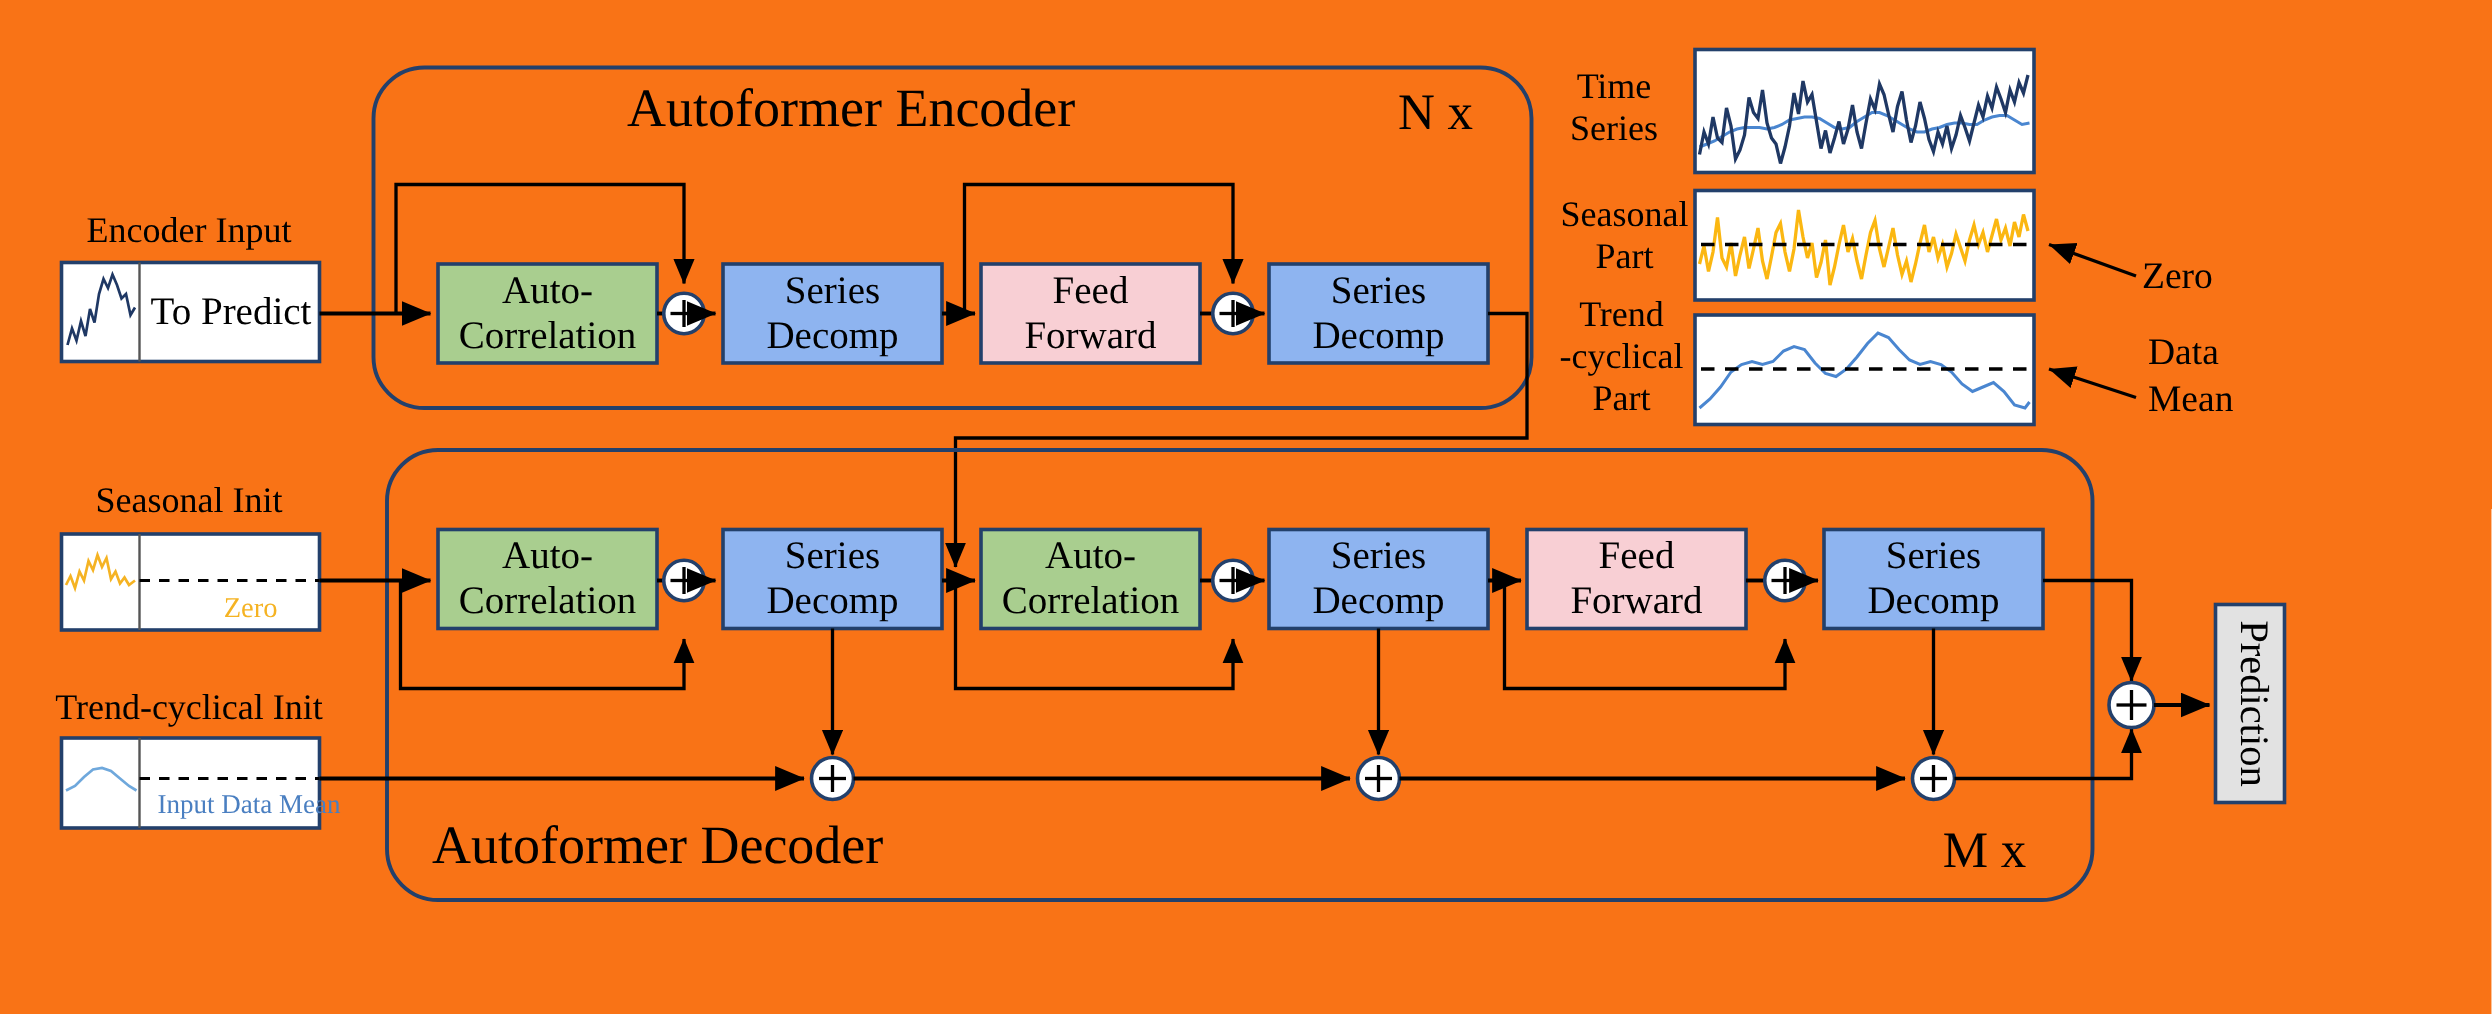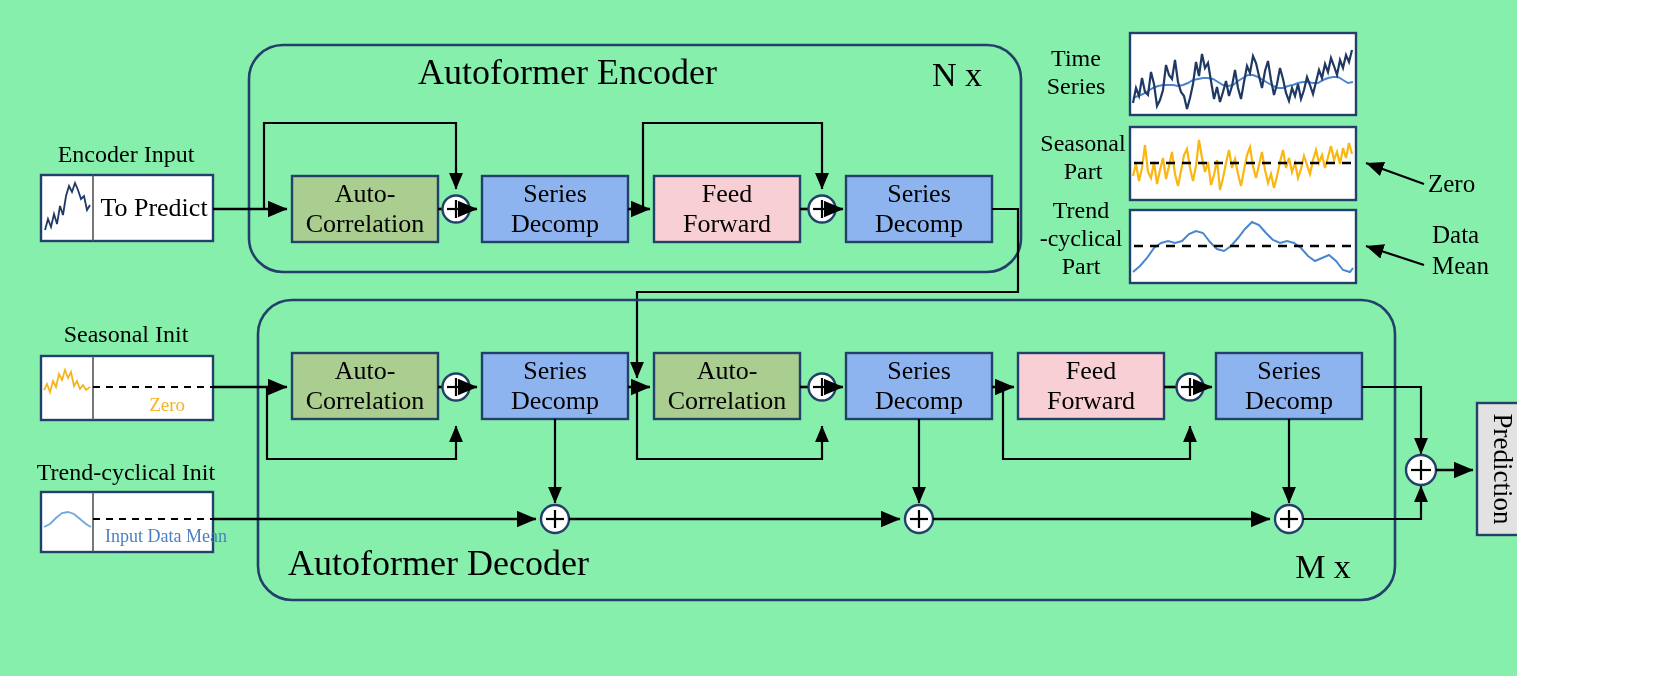--- a/index.html
+++ b/index.html
@@ -6,23 +6,23 @@
   html, body {
     margin: 0;
     padding: 0;
     background: #ffffff;
   }
   body {
     font-family: "Liberation Serif", "DejaVu Serif", serif;
   }
   #root {
     position: relative;
-    width: 1517px;
+    width: 1661px;
     height: 676px;
-    background: #86efac;
+    background: #f97316;
     overflow: hidden;
     text-align: right;
   }
   #diagram-svg {
     position: absolute;
     left: 0;
     top: 0;
     width: 1661px;
     height: 676px;
   }

